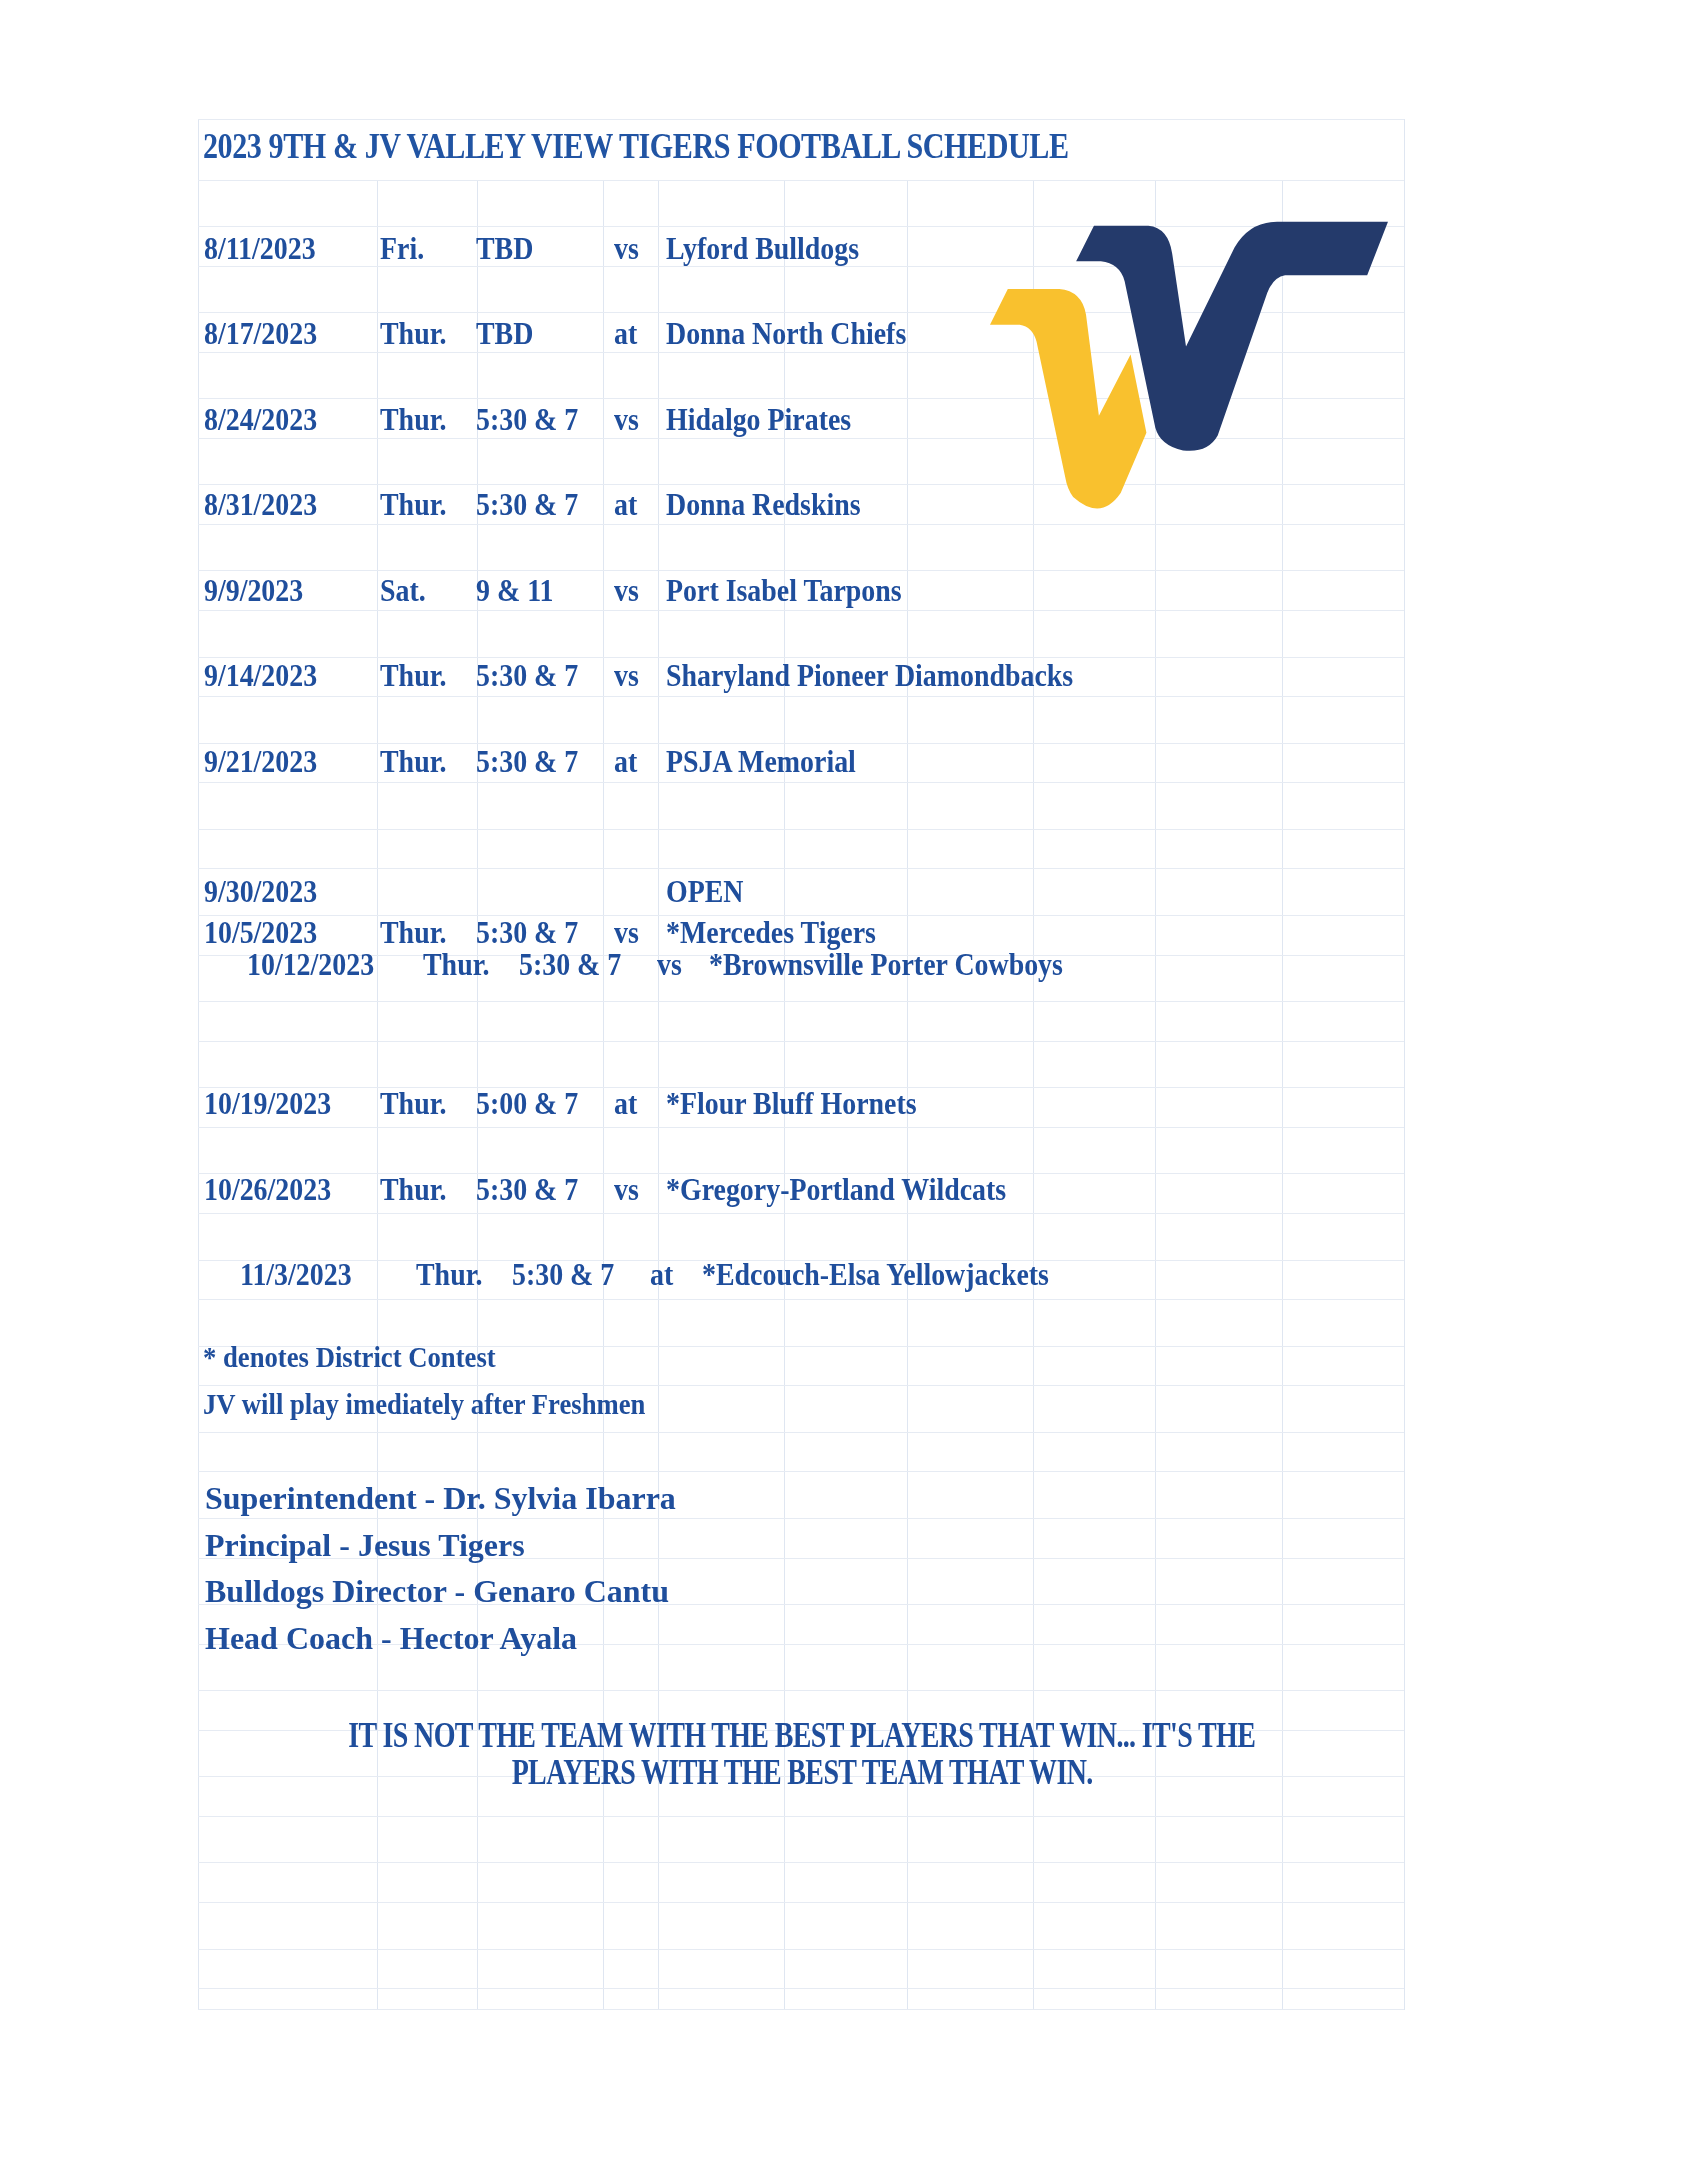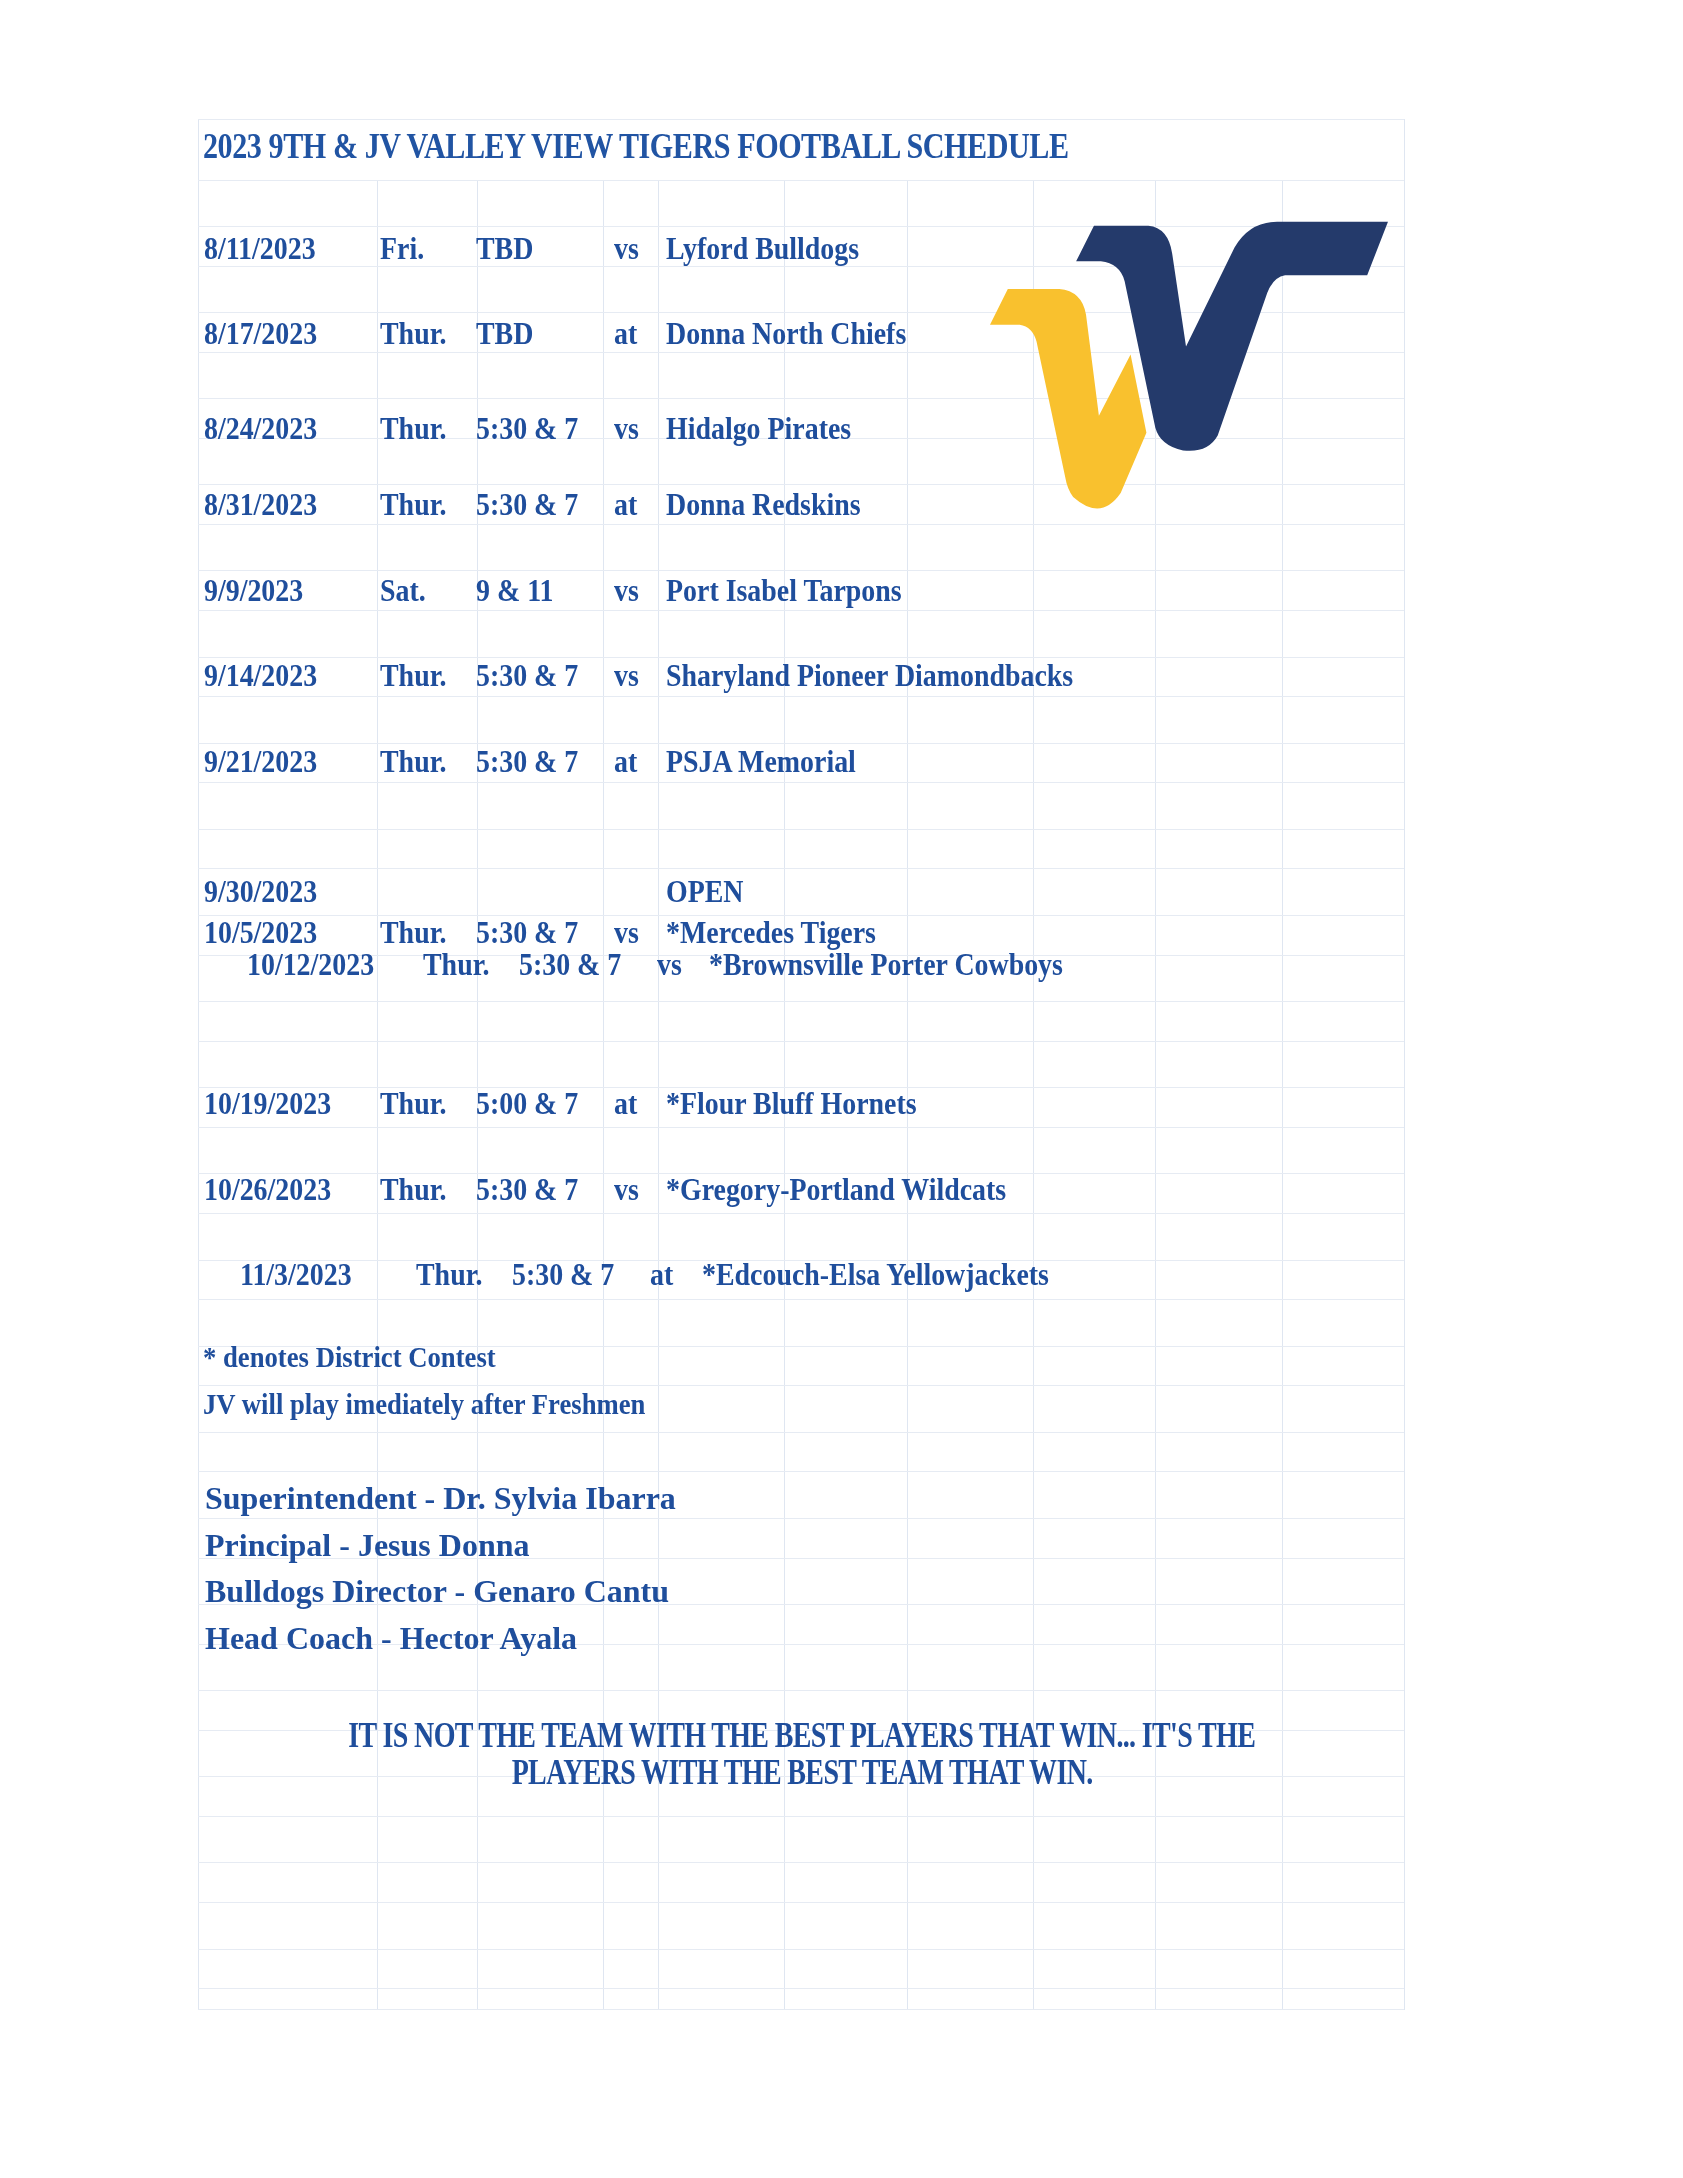--- a/index.html
+++ b/index.html
@@ -108,21 +108,21 @@
       <span class="cell c-ha">vs</span>
       <span class="cell c-opp">Lyford Bulldogs</span>
     </div>
     <div class="row" style="top: 312px;">
       <span class="cell c-date">8/17/2023</span>
       <span class="cell c-day">Thur.</span>
       <span class="cell c-time">TBD</span>
       <span class="cell c-ha">at</span>
       <span class="cell c-opp">Donna North Chiefs</span>
     </div>
-    <div class="row" style="top: 407px;">
+    <div class="row" style="top: 398px;">
       <span class="cell c-date">8/24/2023</span>
       <span class="cell c-day">Thur.</span>
       <span class="cell c-time">5:30 &amp; 7</span>
       <span class="cell c-ha">vs</span>
       <span class="cell c-opp">Hidalgo Pirates</span>
     </div>
     <div class="row" style="top: 483px; padding-left: 40px;">
       <span class="cell c-date">8/31/2023</span>
       <span class="cell c-day">Thur.</span>
       <span class="cell c-time">5:30 &amp; 7</span>
@@ -191,19 +191,19 @@
       <span class="cell c-time">5:30 &amp; 7</span>
       <span class="cell c-ha">at</span>
       <span class="cell c-opp">*Edcouch-Elsa Yellowjackets</span>
     </div>
   </div>
 
 <div class="note" style="top:1337px">* denotes District Contest</div>
 <div class="note" style="top:1384px">JV will play imediately after Freshmen</div>
 
 <div class="staff" style="top:1475px">Superintendent - Dr. Sylvia Ibarra</div>
-<div class="staff" style="top:1522px">Principal - Jesus Donna</div>
+<div class="staff" style="top:1522px">Principal - Jesus Tigers</div>
 <div class="staff" style="top:1568px">Bulldogs Director - Genaro Cantu</div>
 <div class="staff" style="top:1615px">Head Coach - Hector Ayala</div>
 
 <div class="quote" style="top:1717px"><span>It is not the team with the best players that win... It's the</span></div>
 <div class="quote" style="top:1754px"><span>players with the best team that win.</span></div>
 
 
 </body></html>

